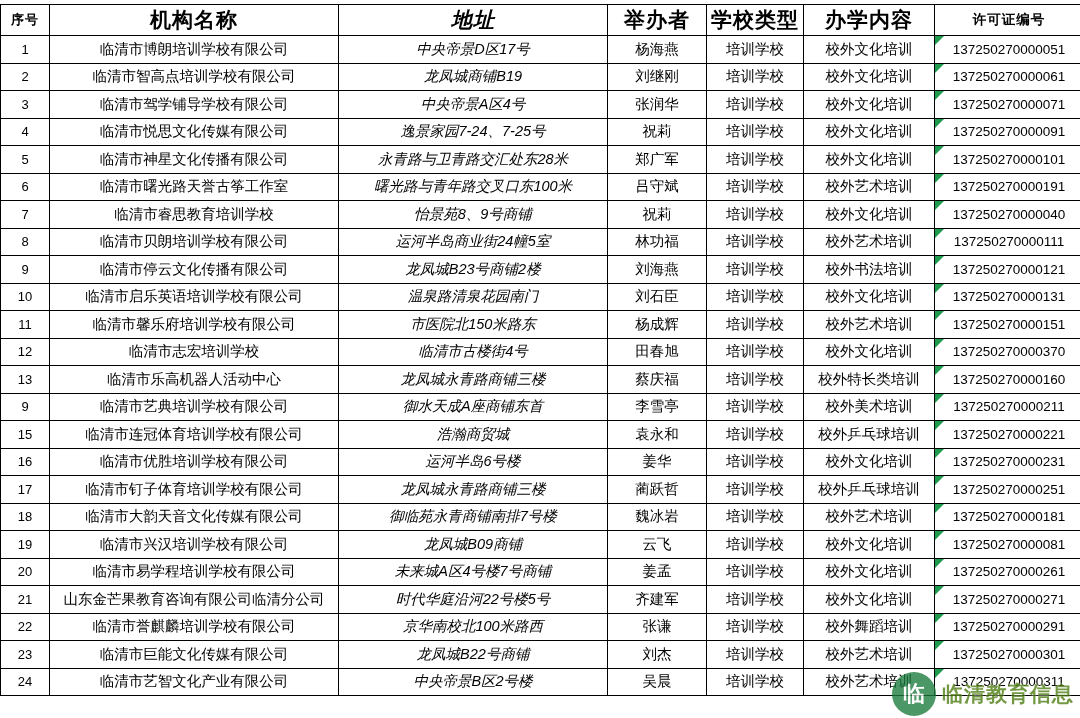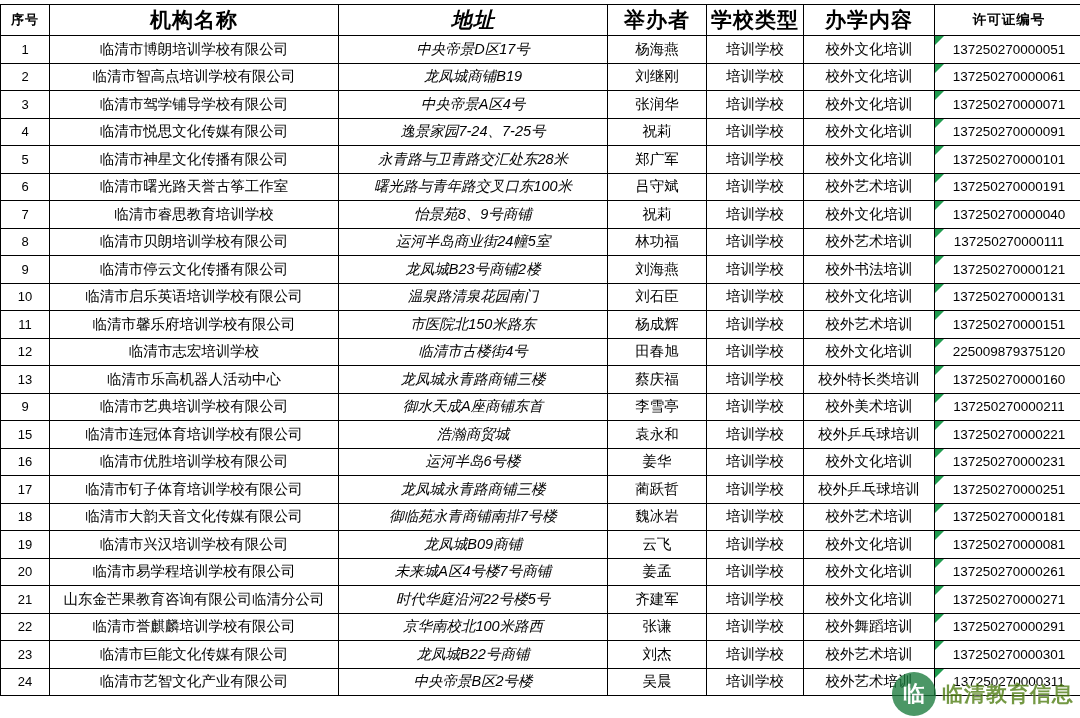--- a/index.html
+++ b/index.html
@@ -214,21 +214,21 @@
           <td class="c-content">校外艺术培训</td>
           <td class="c-license"><span class="corner"></span><span>137250270000151</span></td>
         </tr>
         <tr>
           <td class="c-idx">12</td>
           <td class="c-name">临清市志宏培训学校</td>
           <td class="c-addr">临清市古楼街4号</td>
           <td class="c-holder">田春旭</td>
           <td class="c-type">培训学校</td>
           <td class="c-content">校外文化培训</td>
-          <td class="c-license"><span class="corner"></span><span>225009879375120</span></td>
+          <td class="c-license"><span class="corner"></span><span>137250270000370</span></td>
         </tr>
         <tr>
           <td class="c-idx">13</td>
           <td class="c-name">临清市乐高机器人活动中心</td>
           <td class="c-addr">龙凤城永青路商铺三楼</td>
           <td class="c-holder">蔡庆福</td>
           <td class="c-type">培训学校</td>
           <td class="c-content">校外特长类培训</td>
           <td class="c-license"><span class="corner"></span><span>137250270000160</span></td>
         </tr>

